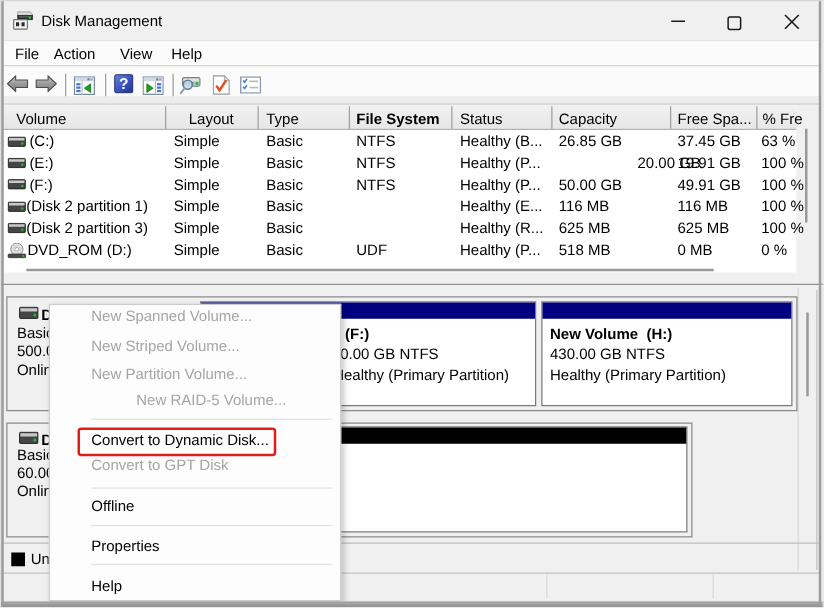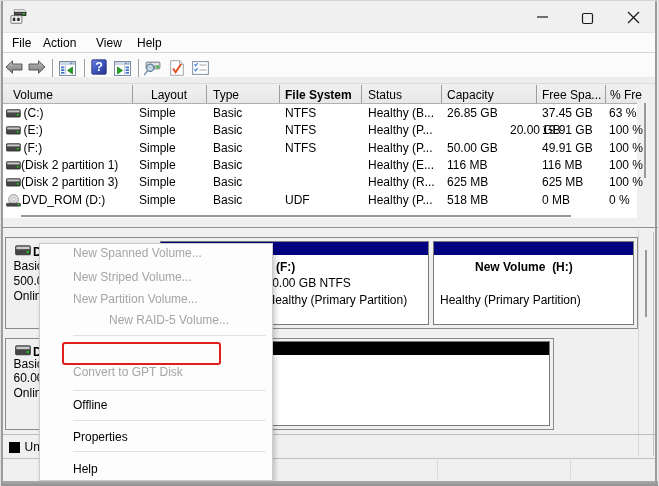--- a/index.html
+++ b/index.html
@@ -22,20 +22,21 @@
 <div class="abs" style="left:1px;top:1px;width:2px;height:484px;background:#9b9b9b;z-index:50;"></div>
 <div class="abs" style="left:655px;top:1px;width:2px;height:484px;background:#9b9b9b;z-index:50;"></div>
 <div class="abs" style="left:0;top:481px;width:659px;height:5px;background:linear-gradient(#ababab,#8f8f8f);z-index:49;"></div>
 
 <div class="abs" style="left:3px;top:31.5px;width:652px;height:1px;background:#e3e3e3;"></div>
 <div class="abs" style="left:3px;top:32.5px;width:652px;height:44px;background:#fbfbfb;"></div>
 <div class="abs" style="left:3px;top:51.5px;width:652px;height:1px;background:#d4d4d4;"></div>
 <div class="abs" style="left:3px;top:76.5px;width:652px;height:7.5px;background:#ededed;"></div>
 <div class="abs" style="left:3px;top:83.2px;width:652px;height:1px;background:#b3b3b3;"></div>
 
+<div class="abs t12" style="left:33px;top:10px;">Disk Management</div>
 <svg class="abs" style="left:10px;top:8px;" width="17" height="17" viewBox="0 0 17 17">
   <path d="M4.2 1.5 L14.2 1.5 L16 3.6 L16 5.6 L4.2 5.6 Z" fill="#dcdee0" stroke="#8a8a8a" stroke-width="0.6"></path>
   <rect x="4.2" y="4.2" width="11.8" height="3.6" fill="#2e2e2e" stroke="#1a1a1a" stroke-width="0.5"></rect>
   <rect x="5" y="5" width="10" height="0.9" fill="#6a6a6a"></rect>
   <circle cx="13.9" cy="6.1" r="1" fill="#1ad21a"></circle>
   <rect x="0.9" y="7.7" width="11" height="7.6" rx="0.6" fill="#f2f3f4" stroke="#6f6f6f" stroke-width="0.9"></rect>
   <rect x="2.8" y="9.8" width="2.5" height="3.2" fill="#2a2a2a"></rect>
   <rect x="7.2" y="9.8" width="2.5" height="3.2" fill="#2a2a2a"></rect>
   <rect x="5.3" y="10.8" width="1.9" height="1" fill="#c8c8c8"></rect>
 </svg>
@@ -251,21 +252,22 @@
 <div class="abs t12" style="left:13.5px;top:288.8px;">Online</div>
 
 <div class="abs" style="left:160px;top:240.5px;width:268.5px;height:84.5px;background:#fff;border:1px solid #7a7a7a;box-sizing:border-box;"></div>
 <div class="abs" style="left:161px;top:241.5px;width:266.5px;height:13px;background:#000080;"></div>
 <div class="abs t12 b" style="left:276px;top:260px;">(F:)</div>
 <div class="abs t12" style="left:265.5px;top:276px;">50.00 GB NTFS</div>
 <div class="abs t12" style="left:266.5px;top:292.5px;">Healthy (Primary Partition)</div>
 
 <div class="abs" style="left:433px;top:240.5px;width:201px;height:84.5px;background:#fff;border:1px solid #7a7a7a;box-sizing:border-box;"></div>
 <div class="abs" style="left:434px;top:241.5px;width:199px;height:13px;background:#000080;"></div>
-<div class="abs t12 b" style="left:440px;top:260px;margin-left:35px;">New Volume&nbsp; (H:)</div>
+<div class="abs t12 b" style="left:440px;top:260px;">New Volume&nbsp; (H:)</div>
+<div class="abs t12" style="left:440px;top:276px;">430.00 GB NTFS</div>
 <div class="abs t12" style="left:440px;top:292.5px;">Healthy (Primary Partition)</div>
 
 <div class="abs" style="left:5px;top:338px;width:549px;height:91.5px;border:1px solid #8a8a8a;box-sizing:border-box;"></div>
 <svg class="abs" style="left:15px;top:345px;" width="16" height="11" viewBox="0 0 16 11">
       <rect x="0.6" y="0.8" width="14.8" height="9" rx="0.9" fill="#454545" stroke="#1f1f1f" stroke-width="0.7"></rect>
       <rect x="1.3" y="1.6" width="13.4" height="2.6" fill="#c9c9c9"></rect>
       <circle cx="12.8" cy="7" r="1.2" fill="#14c814"></circle>
     </svg>
 <div class="abs t12 b" style="left:33px;top:344.5px;">Disk 2</div>
 <div class="abs t12" style="left:13.5px;top:356.5px;">Basic</div>
@@ -282,20 +284,21 @@
 <div class="abs" style="left:3px;top:457.5px;width:652px;height:1px;background:#c2c2c2;"></div>
 <div class="abs" style="left:437px;top:460px;width:1px;height:19px;background:#d9d9d9;"></div>
 <div class="abs" style="left:570px;top:460px;width:1px;height:19px;background:#d9d9d9;"></div>
 
 <div class="abs" style="left:39px;top:243px;width:233.5px;height:238px;background:#fdfdfd;border:1px solid #cccccc;box-sizing:border-box;box-shadow:2px 2px 5px rgba(0,0,0,0.22);z-index:20;"></div>
 <div class="abs t12 gray" style="left:73px;top:269.9px;z-index:21;">New Striped Volume...</div>
 <div class="abs t12 gray" style="left:73px;top:246.2px;z-index:21;">New Spanned Volume...</div>
 <div class="abs t12 gray" style="left:73px;top:291.5px;z-index:21;">New Partition Volume...</div>
 <div class="abs t12 gray" style="left:73px;top:313px;z-index:21;margin-left:36px;">New RAID-5 Volume...</div>
 <div class="abs" style="left:73px;top:335px;width:193px;height:1px;background:#e2e2e2;z-index:21;"></div>
+<div class="abs t12" style="left:73px;top:344.8px;z-index:21;">Convert to Dynamic Disk...</div>
 <div class="abs t12 gray" style="left:73px;top:365px;z-index:21;">Convert to GPT Disk</div>
 <div class="abs" style="left:73px;top:389.5px;width:193px;height:1px;background:#e2e2e2;z-index:21;"></div>
 <div class="abs t12" style="left:73px;top:397.8px;z-index:21;">Offline</div>
 <div class="abs" style="left:73px;top:419.5px;width:193px;height:1px;background:#e2e2e2;z-index:21;"></div>
 <div class="abs t12" style="left:73px;top:429.5px;z-index:21;">Properties</div>
 <div class="abs" style="left:73px;top:451px;width:193px;height:1px;background:#e2e2e2;z-index:21;"></div>
 <div class="abs t12" style="left:73px;top:462px;z-index:21;">Help</div>
 
 <div class="abs" style="left:62px;top:342px;width:159px;height:22.5px;border:2.6px solid #df1f1d;border-radius:3px;box-sizing:border-box;z-index:22;"></div>
 

